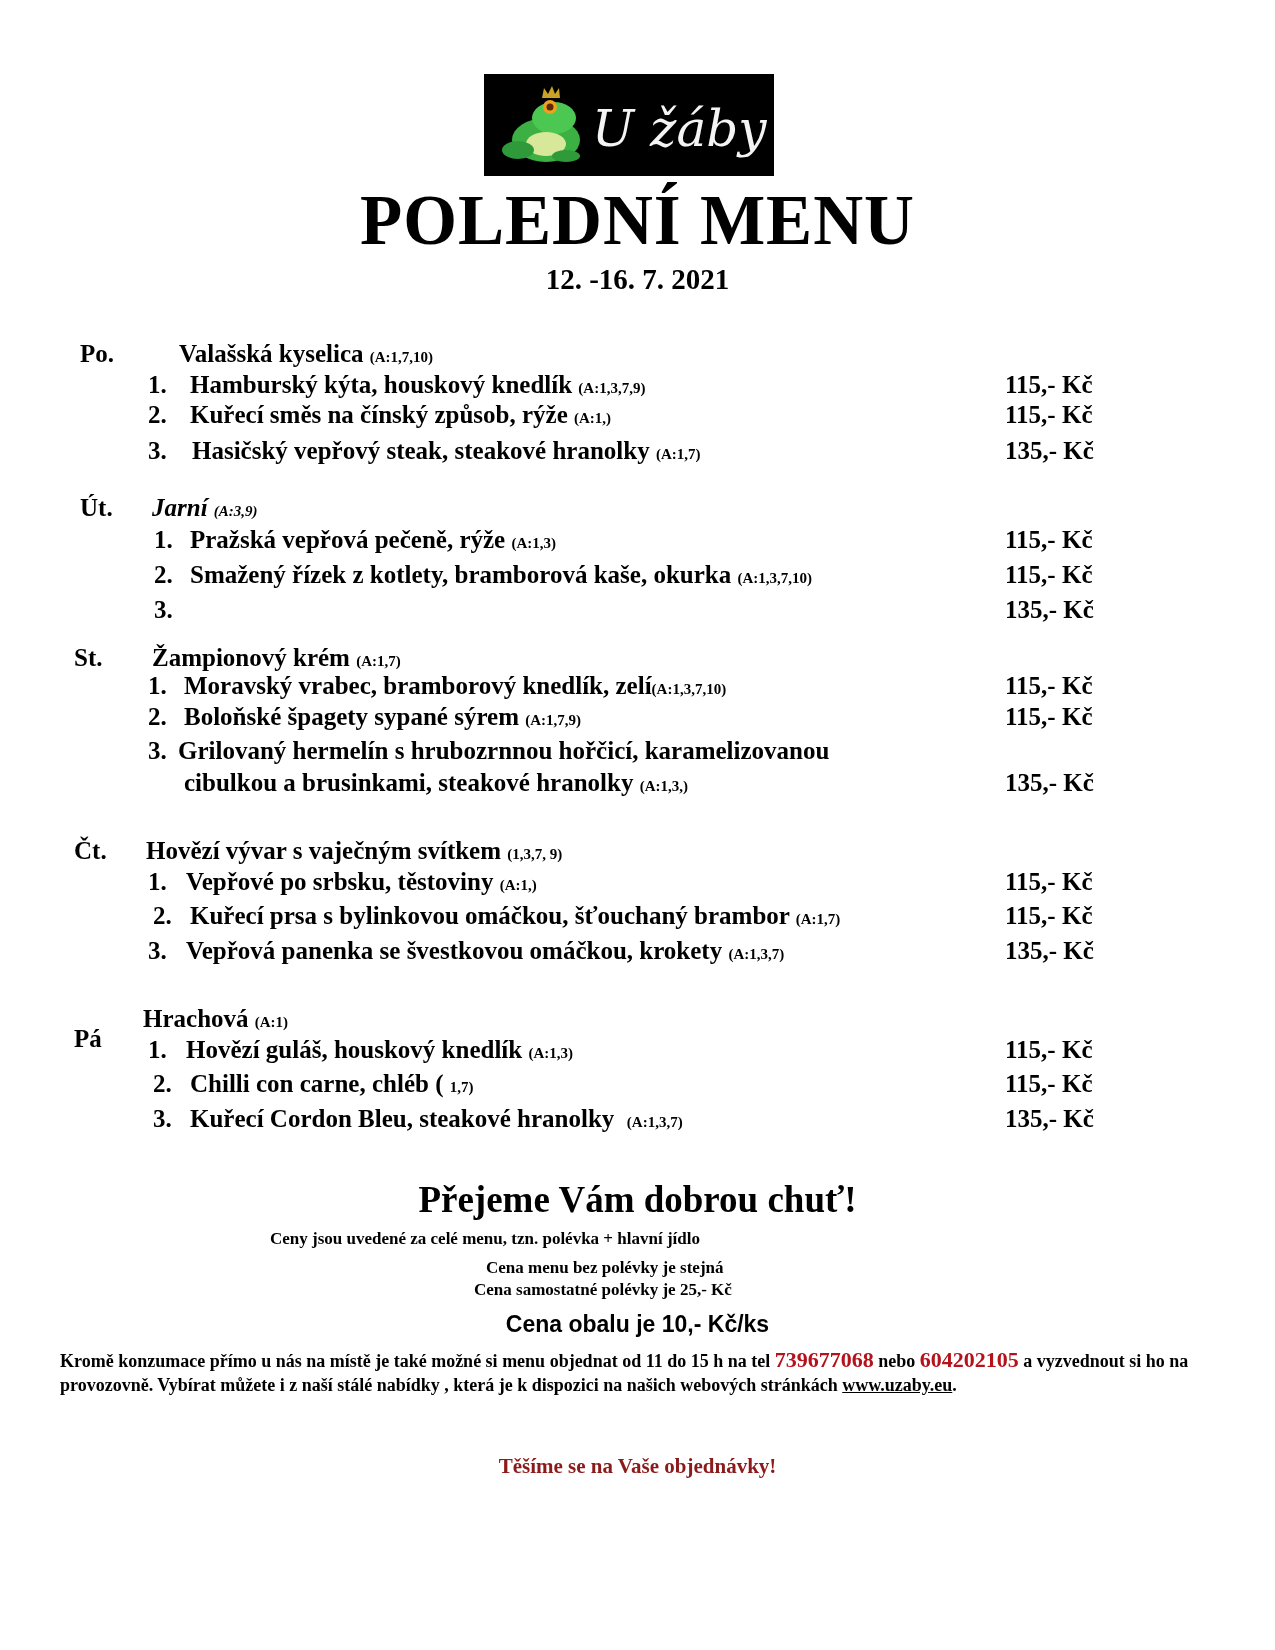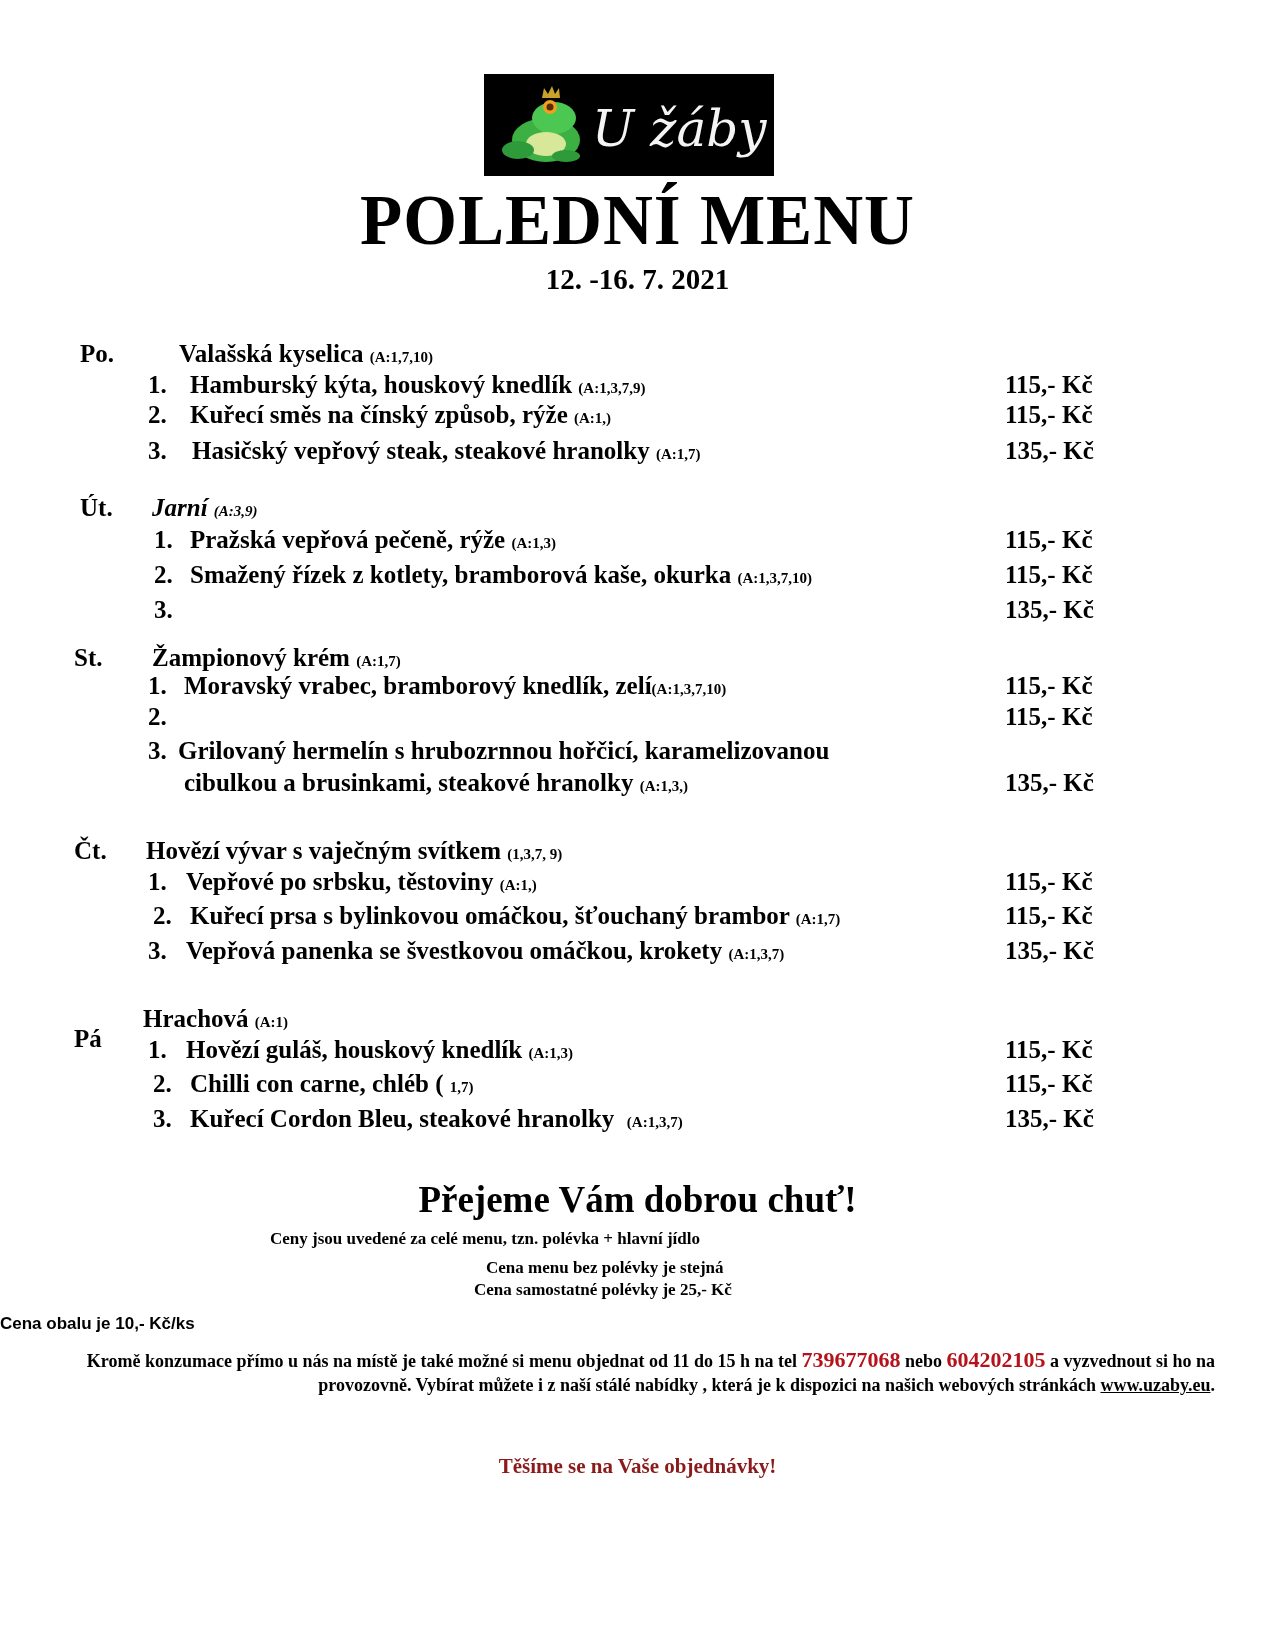--- a/index.html
+++ b/index.html
@@ -13,22 +13,22 @@
   .date { left:0; width:1275px; top:262px; text-align:center; font-weight:bold; font-size:29px; line-height:34px; }
   .row { position:absolute; left:0; width:1275px; height:34px; font-weight:bold; font-size:25px; line-height:34px; white-space:nowrap; }
   .day { position:absolute; }
   .soup { position:absolute; }
   .num { position:absolute; }
   .dish { position:absolute; }
   .alg { font-size:15px; font-weight:bold; }
   .price { position:absolute; left:1005px; width:120px; text-align:left; }
   .wish { left:0; width:1275px; top:1178px; text-align:center; font-weight:bold; font-size:37px; line-height:44px; }
   .note { position:absolute; font-weight:bold; font-size:17px; line-height:22px; white-space:nowrap; }
-  .obal { left:0; width:1275px; top:1310px; text-align:left; font-family:"Liberation Sans", sans-serif; font-weight:bold; font-size:17px; line-height:28px; }
-  .contact { left:60px; width:1155px; top:1348px; text-align:right; font-weight:bold; font-size:18px; line-height:24px; }
+  .obal { left:0; width:1275px; top:1310px; text-align:center; font-family:"Liberation Sans", sans-serif; font-weight:bold; font-size:23px; line-height:28px; }
+  .contact { left:60px; width:1155px; top:1348px; text-align:left; font-weight:bold; font-size:18px; line-height:24px; }
   .phone { color:#b5121b; font-size:22px; }
   .link { text-decoration:underline; }
   .thanks { left:0; width:1275px; top:1452px; text-align:center; color:#8b1a1a; font-weight:bold; font-size:21px; line-height:28px; }
 </style>
 </head>
 <body>
 
 <div class="abs logo">
   <svg width="290" height="102" viewBox="0 0 290 102">
     <rect width="290" height="102" fill="#000"></rect>
@@ -93,20 +93,21 @@
   <span class="day" style="left:74px;">St.</span>
   <span class="soup" style="left:152px;"><span>Žampionový krém</span> <span class="alg">(A:1,7)</span></span>
 </div>
 <div class="row" style="top:669px;">
   <span class="num" style="left:148px;">1.</span>
   <span class="dish" style="left:184px;"><span>Moravský vrabec, bramborový knedlík, zelí</span><span class="alg">(A:1,3,7,10)</span></span>
   <span class="price">115,- Kč</span>
 </div>
 <div class="row" style="top:700px;">
   <span class="num" style="left:148px;">2.</span>
+  <span class="dish" style="left:184px;"><span>Boloňské špagety sypané sýrem</span> <span class="alg">(A:1,7,9)</span></span>
   <span class="price">115,- Kč</span>
 </div>
 <div class="row" style="top:734px;">
   <span class="num" style="left:148px;">3.</span>
   <span class="dish" style="left:178px;">Grilovaný hermelín s hrubozrnnou hořčicí, karamelizovanou</span>
 </div>
 <div class="row" style="top:766px;">
   <span class="dish" style="left:184px;"><span>cibulkou a brusinkami, steakové hranolky</span> <span class="alg">(A:1,3,)</span></span>
   <span class="price">135,- Kč</span>
 </div>

